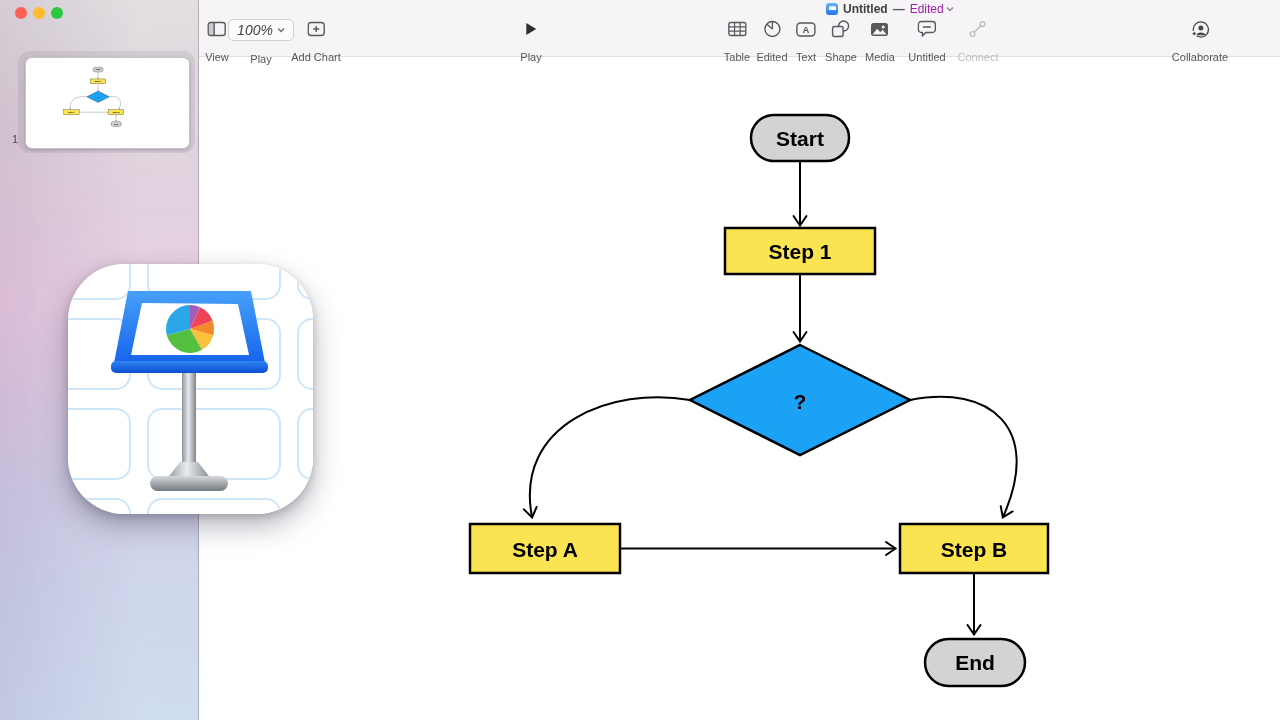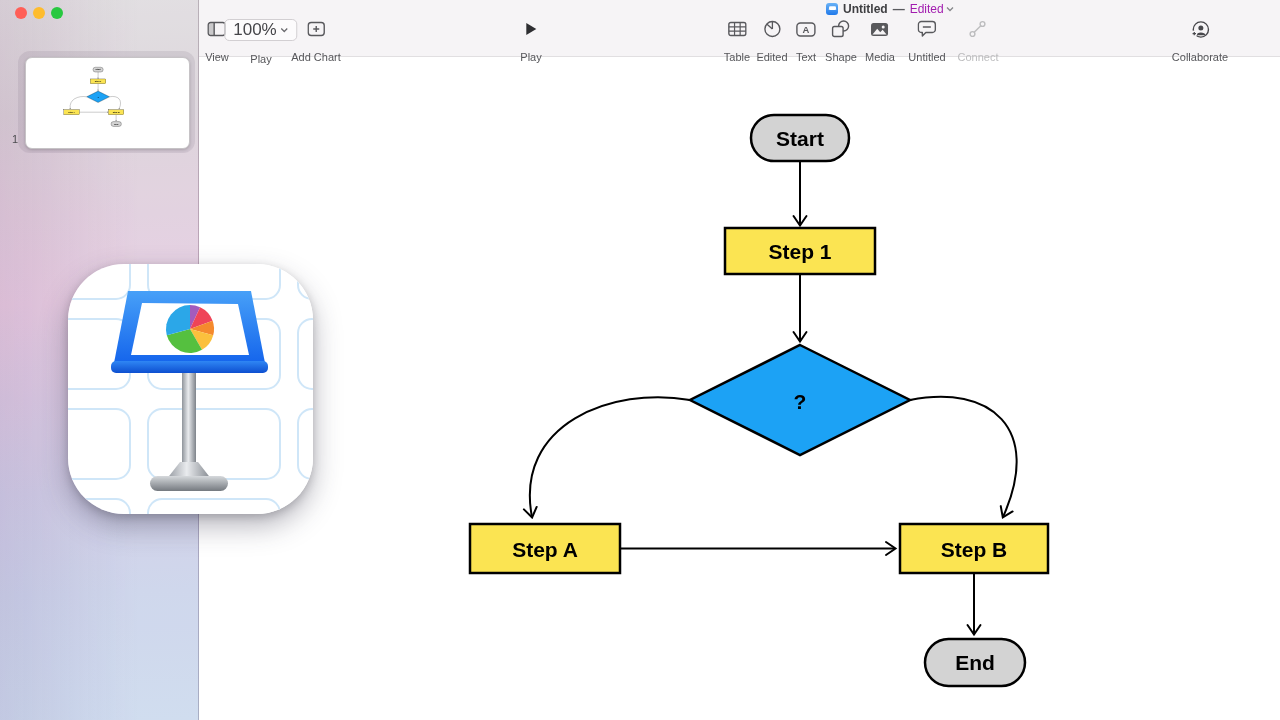--- a/index.html
+++ b/index.html
@@ -19,21 +19,21 @@
   .t-dash{font-size:12px;font-weight:700;color:#5a5a5e;}
   .t-status{font-size:12px;color:#a21caf;display:flex;align-items:center;gap:2px;}
 
   .tb-item{position:absolute;top:19px;transform:translateX(-50%);display:flex;
     flex-direction:column;align-items:center;z-index:4;cursor:default;}
   .tb-ico{height:20px;display:flex;align-items:center;justify-content:center;}
   .tb-label{font-size:11px;color:#56565a;margin-top:12px;white-space:nowrap;}
   .tb-item.disabled .tb-label{color:#bcbcbe;}
   .zoom-btn{display:flex;align-items:center;gap:4px;border:1px solid #d2cfd2;
     background:rgba(255,255,255,.65);border-radius:5px;height:20px;padding:0 8px;}
-  .zoom-val{font-size:17px;color:#454549;}
+  .zoom-val{font-size:14px;color:#454549;font-style:italic;}
 
   
   .sidebar{position:absolute;left:0;top:0;width:198px;height:720px;z-index:4;
     background:
       linear-gradient(90deg, rgba(150,90,140,0.10), rgba(255,255,255,0.16) 70%),
       linear-gradient(178deg,#dcd9dc 0%,#d7ced6 16%,#ddc9da 30%,#e2c7de 42%,
         #d5c6e0 55%,#cac9e4 68%,#c6cfe8 82%,#c7d6ec 100%);
     border-right:1px solid rgba(0,0,0,0.13);}
   .traffic{position:absolute;top:7px;width:12px;height:12px;border-radius:50%;}
   .thumb-sel{position:absolute;left:18px;top:51px;width:177px;height:102px;

